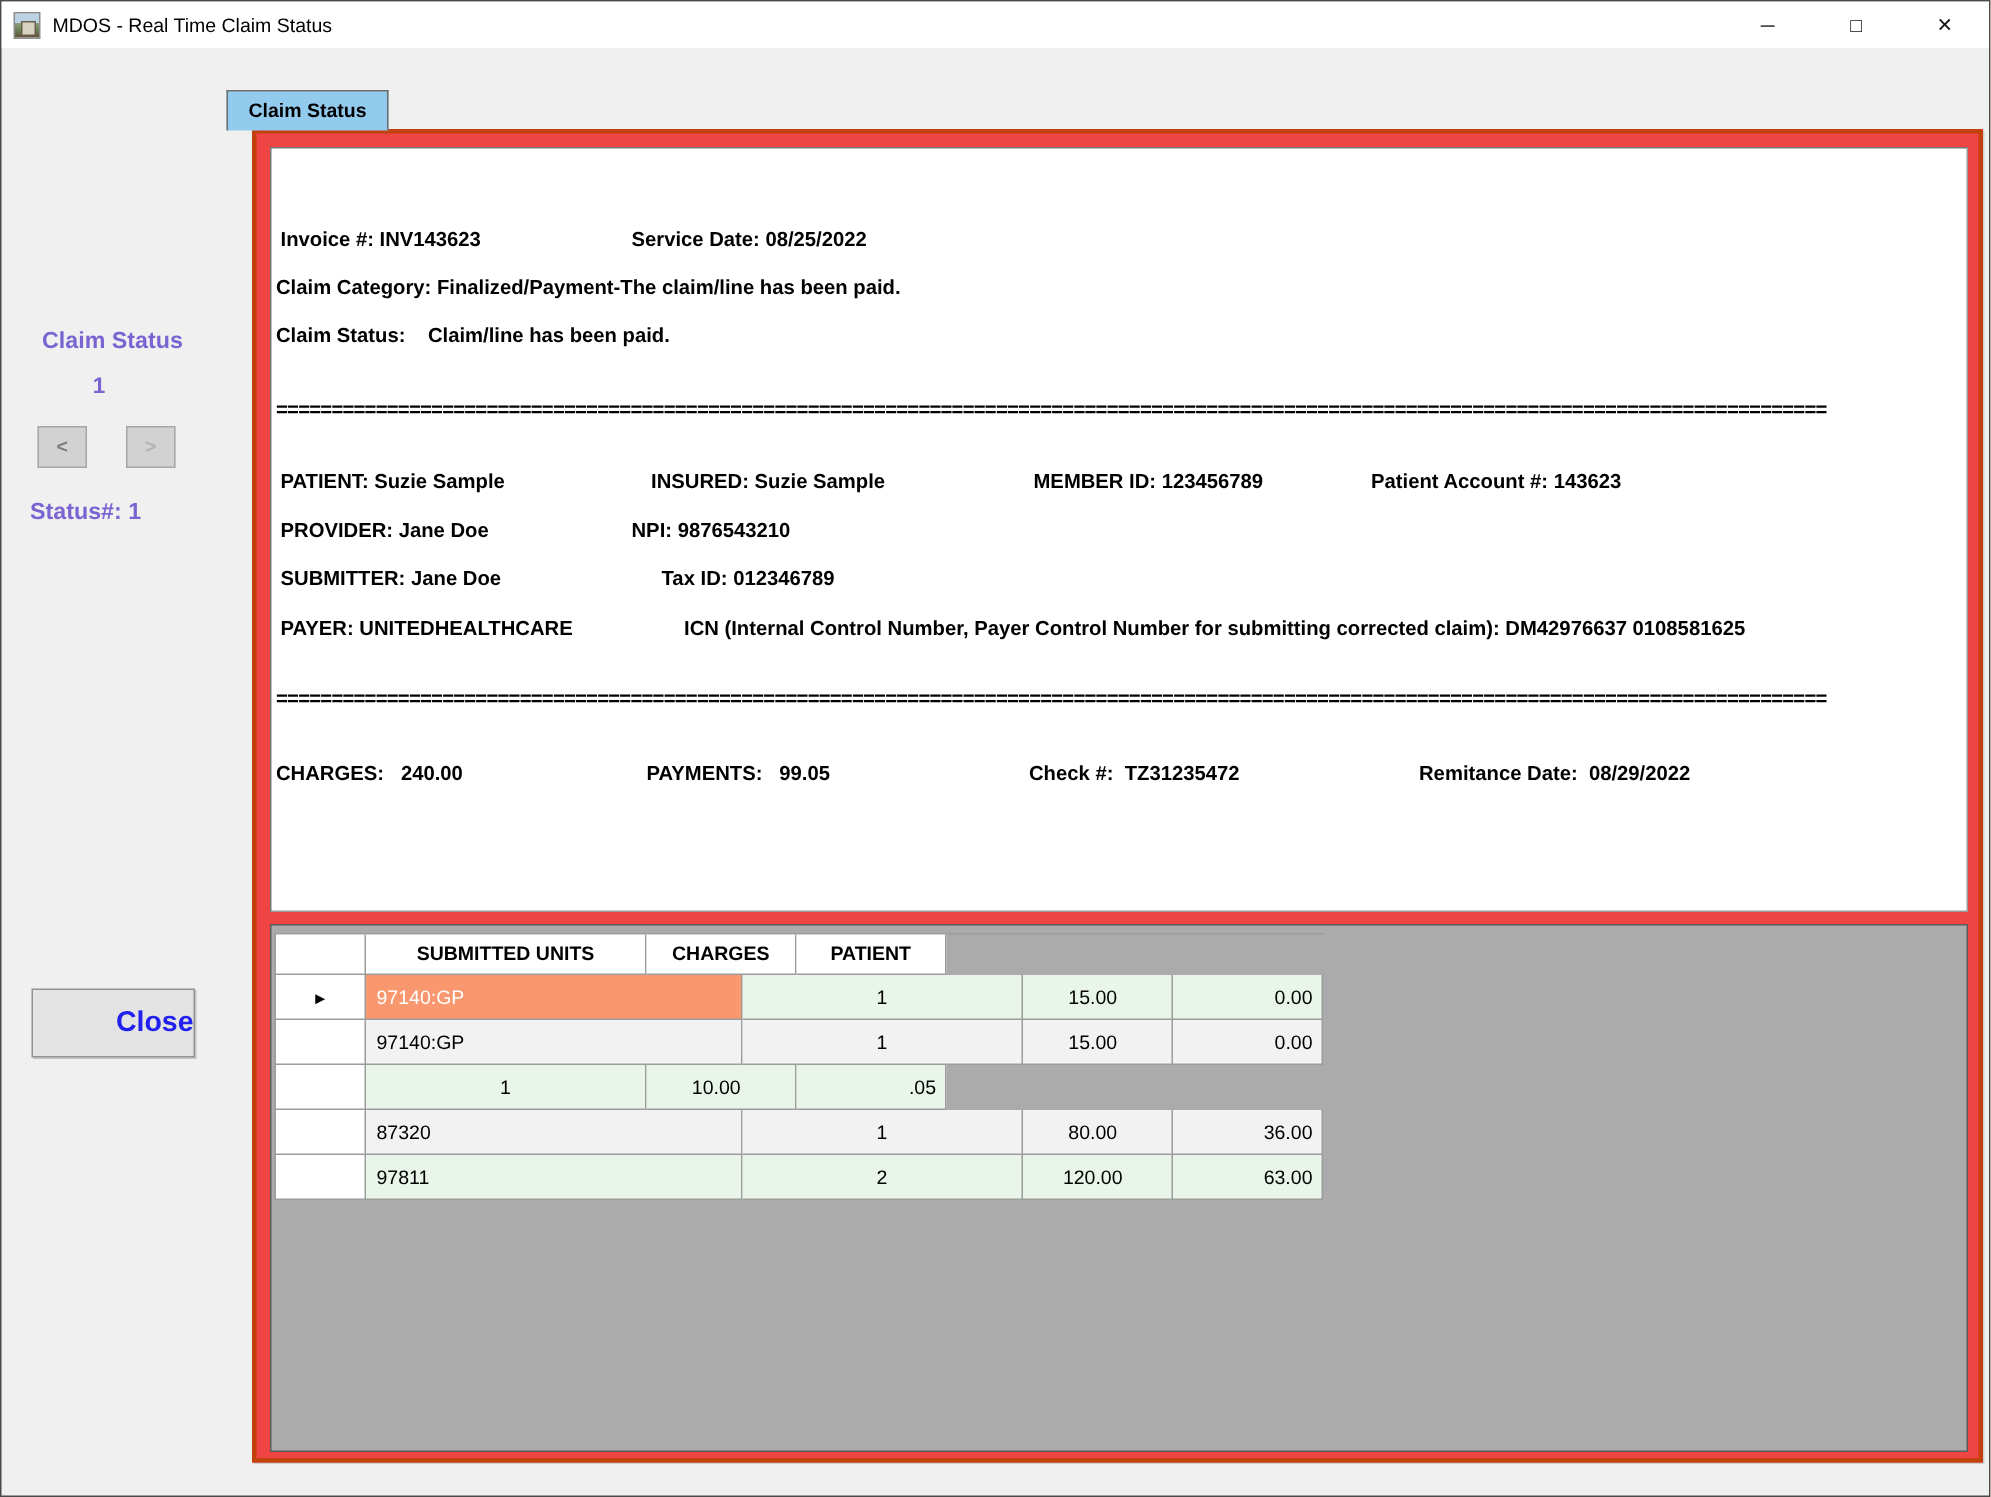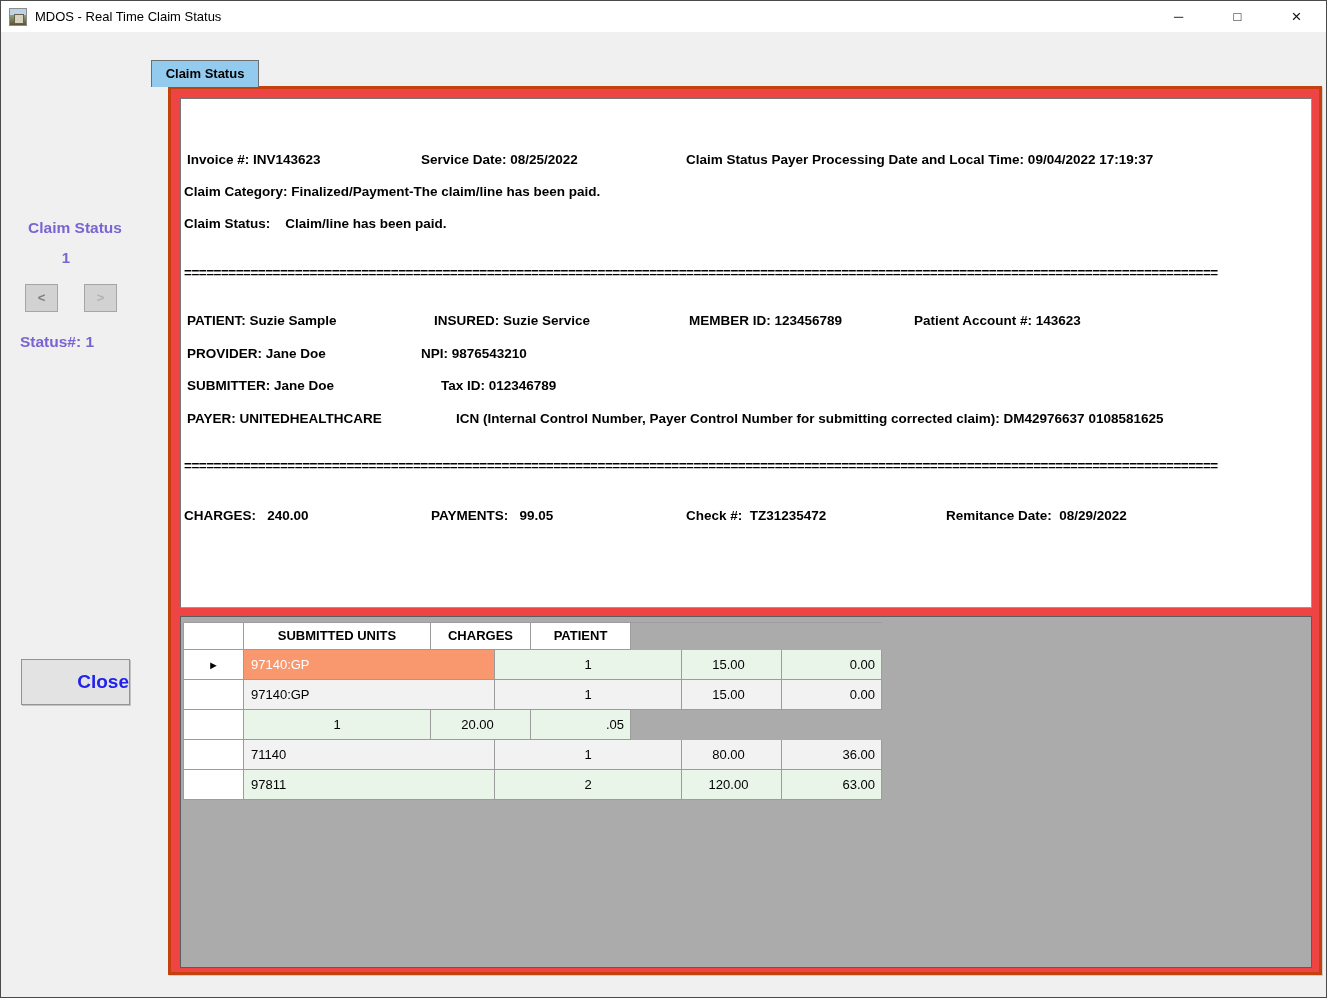--- a/index.html
+++ b/index.html
@@ -170,26 +170,25 @@
   <div class="nav-btn next">&gt;</div>
   <div class="nav-status">Status#: 1</div>
   <div class="close-btn">Close</div>
 
   <div class="tab">Claim Status</div>
   <div class="tab-page">
 
     <div class="info-panel">
       <span class="ip-invoice">Invoice #: INV143623</span>
       <span class="ip-service">Service Date: 08/25/2022</span>
-      <span class="ip-proc">Claim Status Payer Processing Date and Local Time: 09/04/2022 17:19:37</span>
       <span class="ip-category">Claim Category: Finalized/Payment-The claim/line has been paid.</span>
       <span class="ip-status">Claim Status:    Claim/line has been paid.</span>
       <span class="ip-sep1">============================================================================================================================================</span>
       <span class="ip-patient">PATIENT: Suzie Sample</span>
-      <span class="ip-insured">INSURED: Suzie Service</span>
+      <span class="ip-insured">INSURED: Suzie Sample</span>
       <span class="ip-member">MEMBER ID: 123456789</span>
       <span class="ip-account">Patient Account #: 143623</span>
       <span class="ip-provider">PROVIDER: Jane Doe</span>
       <span class="ip-npi">NPI: 9876543210</span>
       <span class="ip-submitter">SUBMITTER: Jane Doe</span>
       <span class="ip-taxid">Tax ID: 012346789</span>
       <span class="ip-payer">PAYER: UNITEDHEALTHCARE</span>
       <span class="ip-icn">ICN (Internal Control Number, Payer Control Number for submitting corrected claim): DM42976637 0108581625</span>
       <span class="ip-sep2">============================================================================================================================================</span>
       <span class="ip-charges">CHARGES:   240.00</span>
@@ -222,27 +221,27 @@
           <div class="g-cell g-sel"></div>
           <div class="g-cell g-cpt">97140:GP</div>
           <div class="g-cell g-units">1</div>
           <div class="g-cell g-charges">15.00</div>
           <div class="g-cell g-payment">0.00</div>
         </div>
 
         <div class="g-row alt-a">
           <div class="g-cell g-sel"></div>
           <div class="g-cell g-units">1</div>
-          <div class="g-cell g-charges">20.00</div>
+          <div class="g-cell g-charges">10.00</div>
           <div class="g-cell g-payment">.05</div>
         </div>
 
         <div class="g-row alt-b">
           <div class="g-cell g-sel"></div>
-          <div class="g-cell g-cpt">71140</div>
+          <div class="g-cell g-cpt">87320</div>
           <div class="g-cell g-units">1</div>
           <div class="g-cell g-charges">80.00</div>
           <div class="g-cell g-payment">36.00</div>
         </div>
 
         <div class="g-row alt-a">
           <div class="g-cell g-sel"></div>
           <div class="g-cell g-cpt">97811</div>
           <div class="g-cell g-units">2</div>
           <div class="g-cell g-charges">120.00</div>

